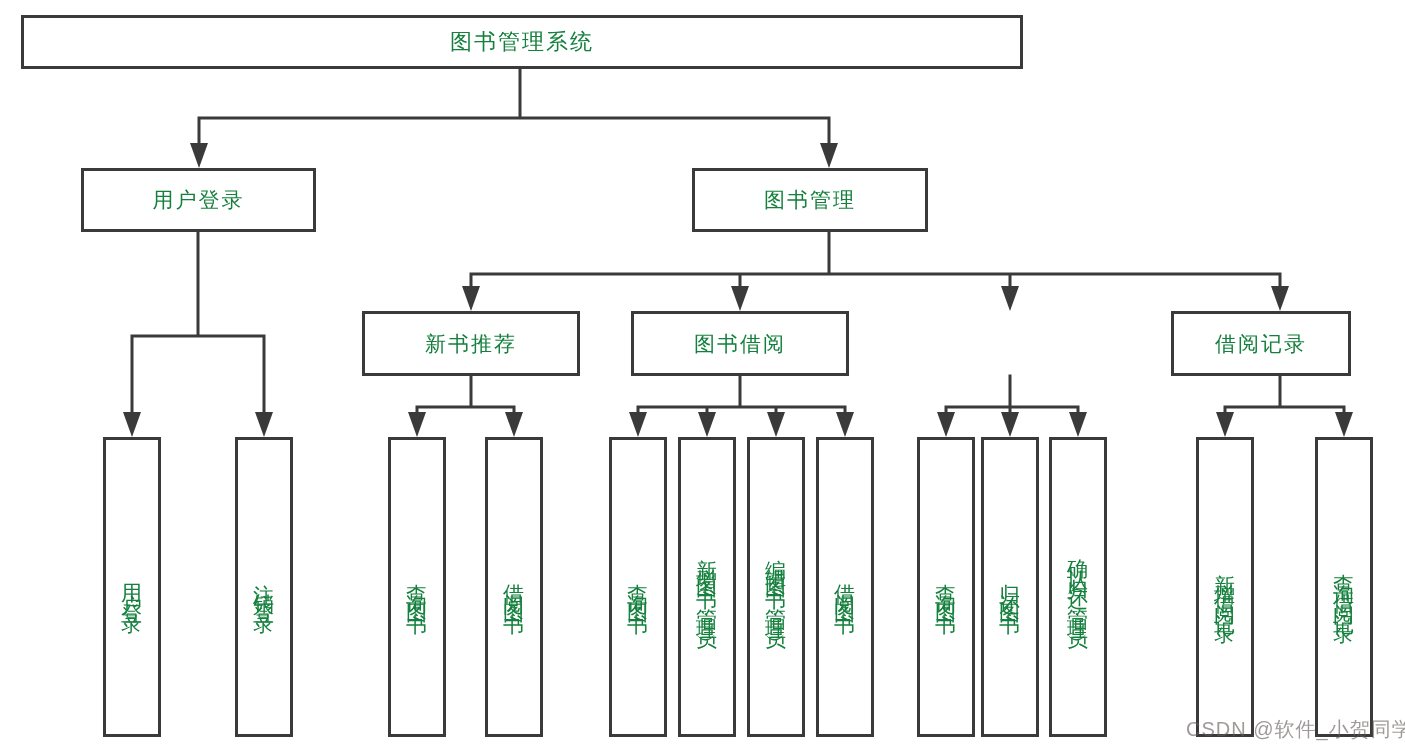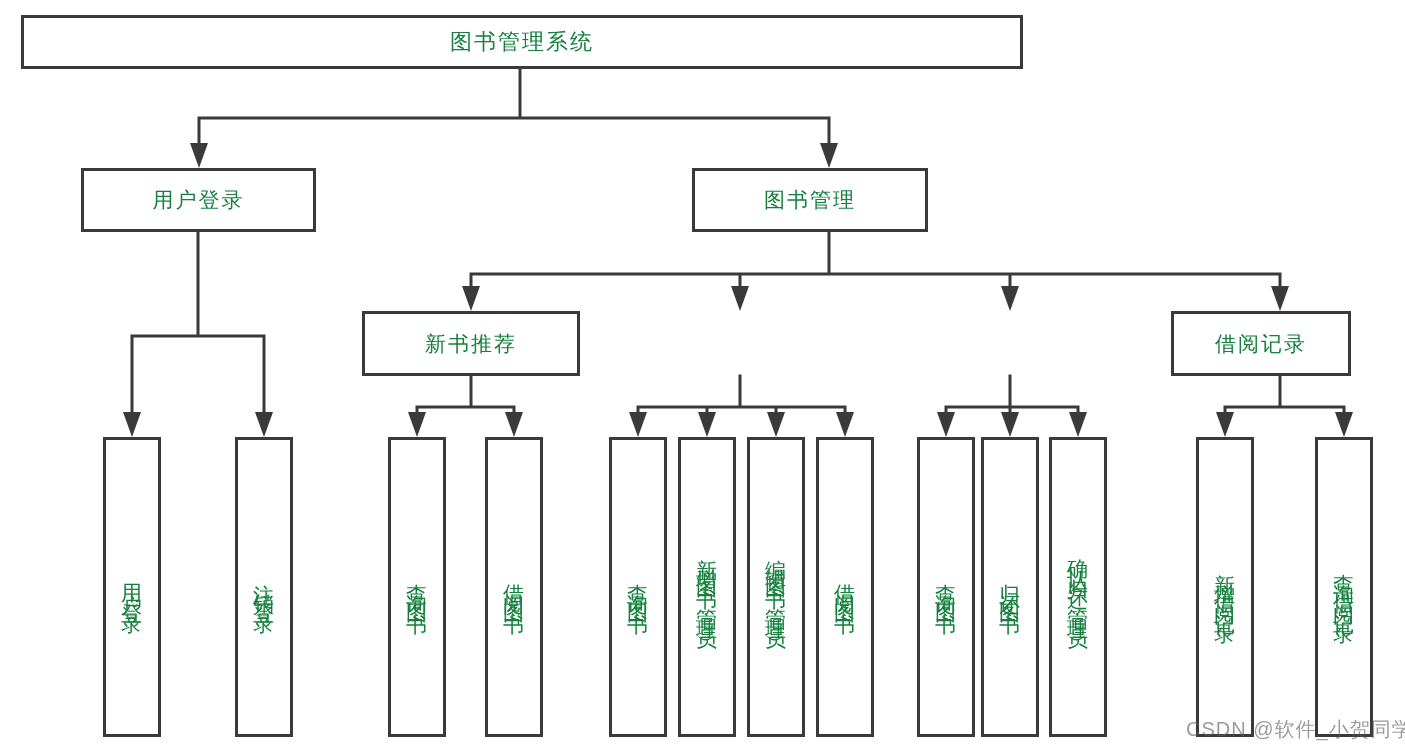--- a/index.html
+++ b/index.html
@@ -92,20 +92,23 @@
   <div class="box h" style="left:81px;top:168px;width:235px;height:64px">
     <span class="lbl">用户登录</span>
   </div>
   <div class="box h" style="left:692px;top:168px;width:236px;height:64px">
     <span class="lbl">图书管理</span>
   </div>
 
   <div class="box h" style="left:362px;top:311px;width:218px;height:65px">
     <span class="lbl">新书推荐</span>
   </div>
+  <div class="box h" style="left:631px;top:311px;width:218px;height:65px">
+    <span class="lbl">图书借阅</span>
+  </div>
   <div class="box h" style="left:1171px;top:311px;width:180px;height:65px">
     <span class="lbl">借阅记录</span>
   </div>
 
   <div class="box v" style="left:103px;top:437px;width:58px;height:300px">
     <span class="lbl">用户登录</span>
   </div>
   <div class="box v" style="left:235px;top:437px;width:58px;height:300px">
     <span class="lbl">注销登录</span>
   </div>

